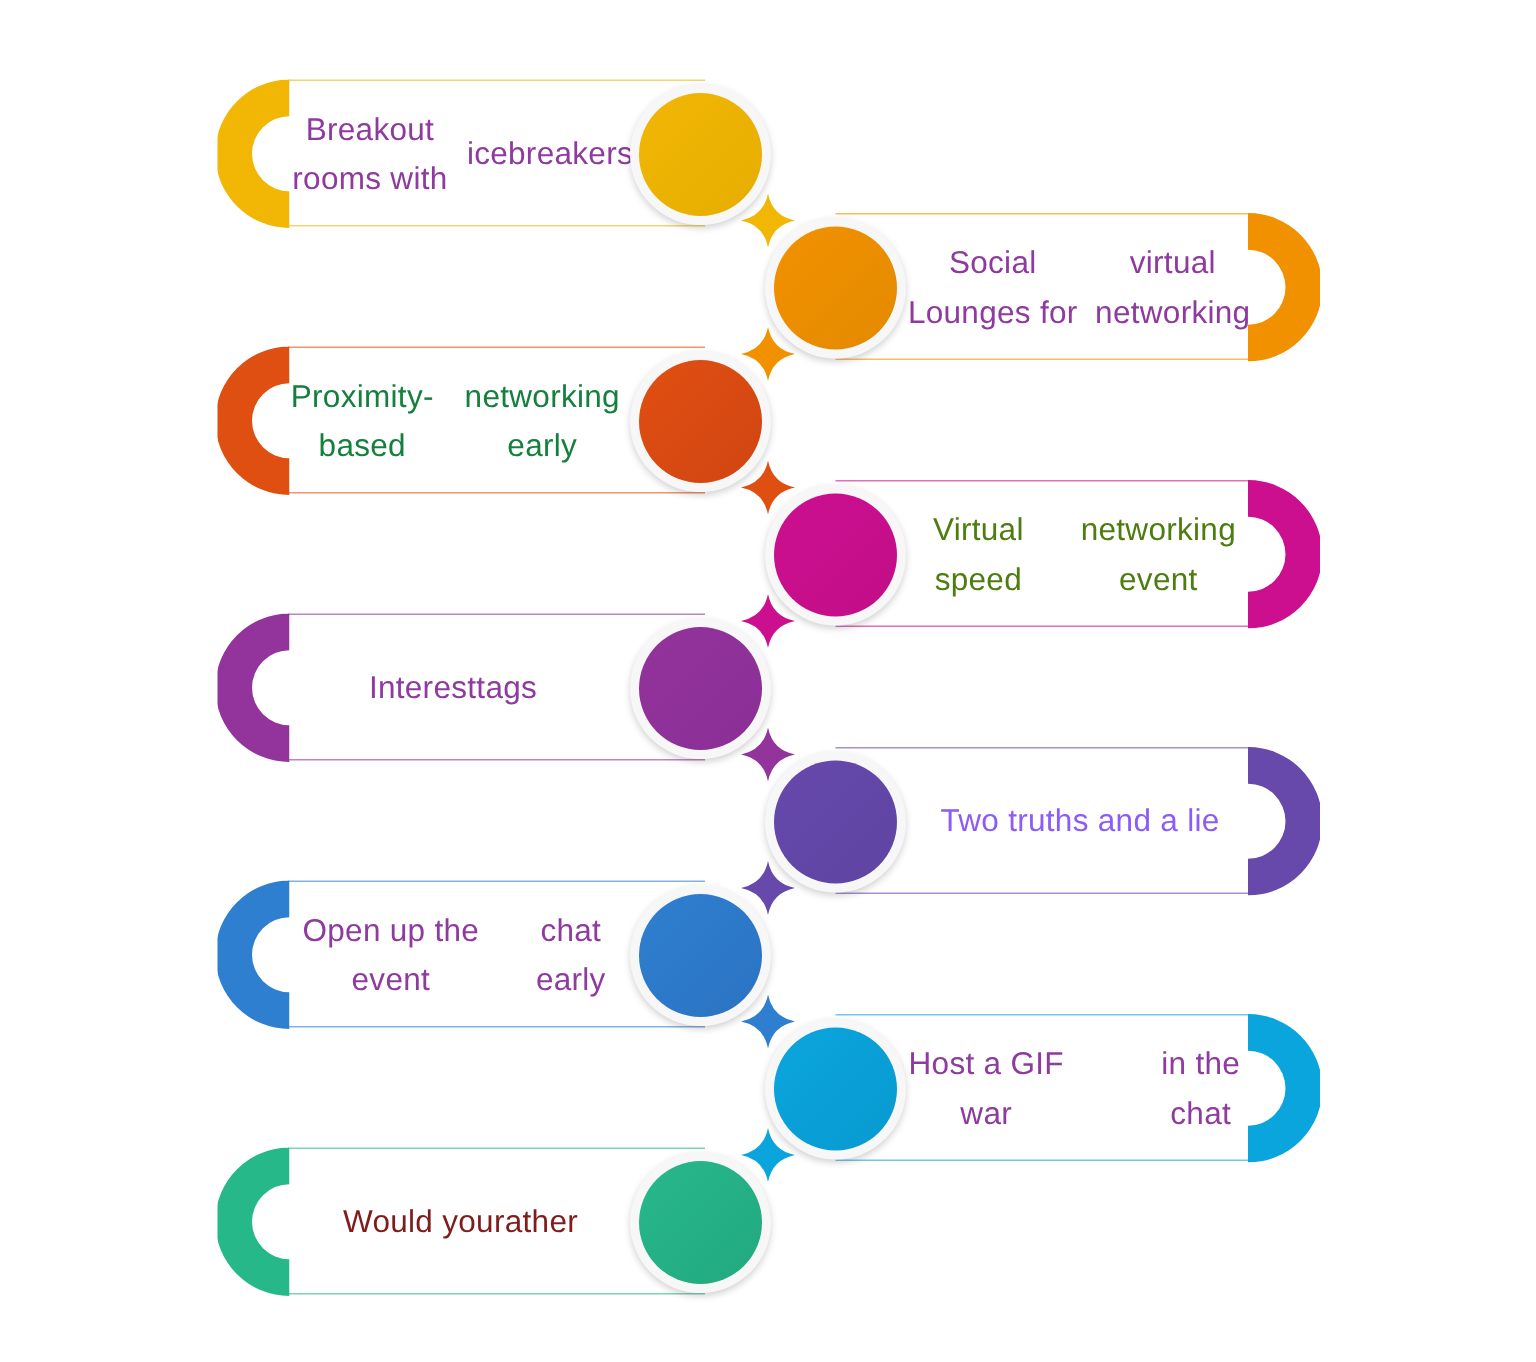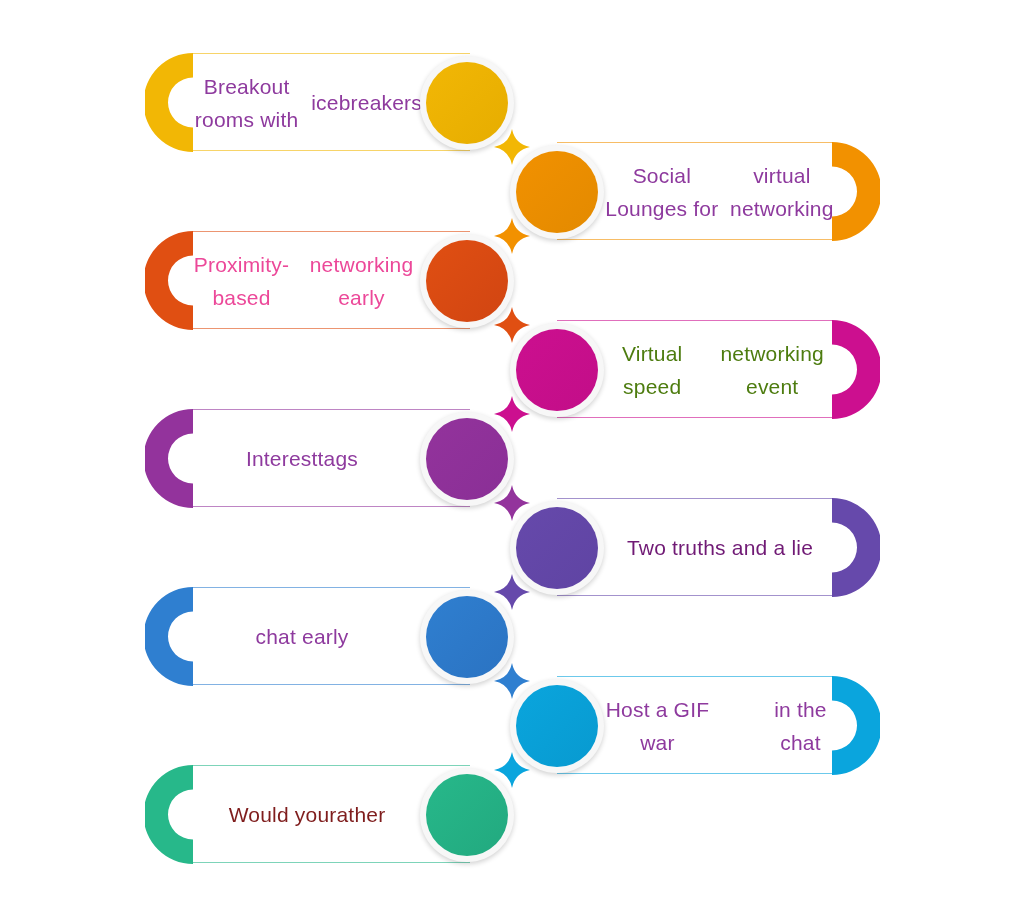--- a/index.html
+++ b/index.html
@@ -42,21 +42,21 @@
       <div class="label" style="color: rgb(142, 58, 158); left: 600px; width: 240px;">
         <span>Social Lounges for</span>
         <span>virtual networking</span>
       </div>
     </div>
     <div class="item" style="top: 231px; left: 0px; width: 1024px;">
       <div class="box" style="border-color: rgba(224, 79, 18, 0.6); left: 192px; width: 278px;"></div>
       <div class="cap" style="left: 145px;"><svg width="48" height="99">
           <path d="M48,0 A49.5,49.5 0 0 0 48,99 L48,74.5 A25,25 0 0 1 48,24.5 Z" fill="#e04f12"></path>
         </svg></div>
-      <div class="label" style="color: #ec4899; left: 182px; width: 240px; align-items: center;">
+      <div class="label" style="color: #15803d; left: 182px; width: 240px; align-items: center;">
         <span>Proximity-based</span>
         <span>networking early</span>
       </div>
     </div>
     <div class="item" style="top: 320px; left: 0px; width: 1024px;">
       <div class="box" style="border-color: rgba(204, 15, 143, 0.6); left: 557px; width: 275px;"></div>
       <div class="cap" style="left: 832px;"><svg width="48" height="99">
           <path d="M0,0 A49.5,49.5 0 0 1 0,99 L0,74.5 A25,25 0 0 0 0,24.5 Z" fill="#cc0f8f"></path>
         </svg></div>
       <div class="label" style="color: #4d7c0f; left: 600px; width: 240px;">
@@ -72,30 +72,31 @@
       <div class="label" style="color: rgb(142, 58, 158); left: 182px; width: 240px;">
         <span>Interest</span>
         <span>tags</span>
       </div>
     </div>
     <div class="item" style="top: 498px; left: 0px; width: 1024px;">
       <div class="box" style="border-color: rgba(102, 73, 171, 0.6); left: 557px; width: 275px;"></div>
       <div class="cap" style="left: 832px;"><svg width="48" height="99">
           <path d="M0,0 A49.5,49.5 0 0 1 0,99 L0,74.5 A25,25 0 0 0 0,24.5 Z" fill="#6649ab"></path>
         </svg></div>
-      <div class="label" style="color: #701a75; left: 600px; width: 240px;">
+      <div class="label" style="color: #8b5cf6; left: 600px; width: 240px;">
         <span>Two truths and a lie</span>
       </div>
     </div>
     <div class="item" style="top: 587px; left: 0px; width: 1024px;">
       <div class="box" style="border-color: rgba(47, 127, 208, 0.6); left: 192px; width: 278px;"></div>
       <div class="cap" style="left: 145px;"><svg width="48" height="99">
           <path d="M48,0 A49.5,49.5 0 0 0 48,99 L48,74.5 A25,25 0 0 1 48,24.5 Z" fill="#2f7fd0"></path>
         </svg></div>
       <div class="label" style="color: rgb(142, 58, 158); left: 182px; width: 240px;">
+        <span>Open up the event</span>
         <span>chat early</span>
       </div>
     </div>
     <div class="item" style="top: 676px; left: 0px; width: 1024px;">
       <div class="box" style="border-color: rgba(10, 165, 221, 0.6); left: 557px; width: 275px;"></div>
       <div class="cap" style="left: 832px;"><svg width="48" height="99">
           <path d="M0,0 A49.5,49.5 0 0 1 0,99 L0,74.5 A25,25 0 0 0 0,24.5 Z" fill="#0aa5dd"></path>
         </svg></div>
       <div class="label" style="color: rgb(142, 58, 158); left: 600px; width: 240px; gap: 46px;">
         <span>Host a GIF war</span>

